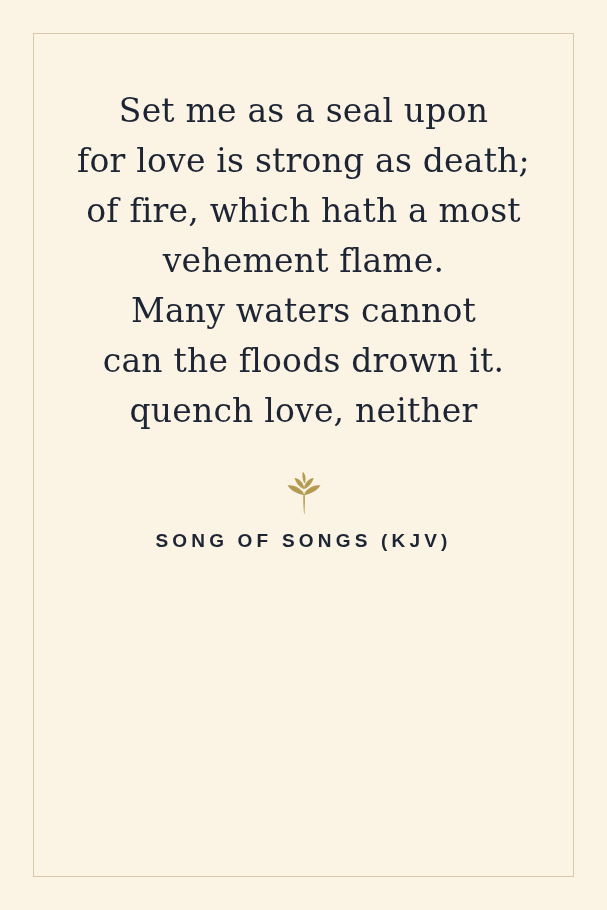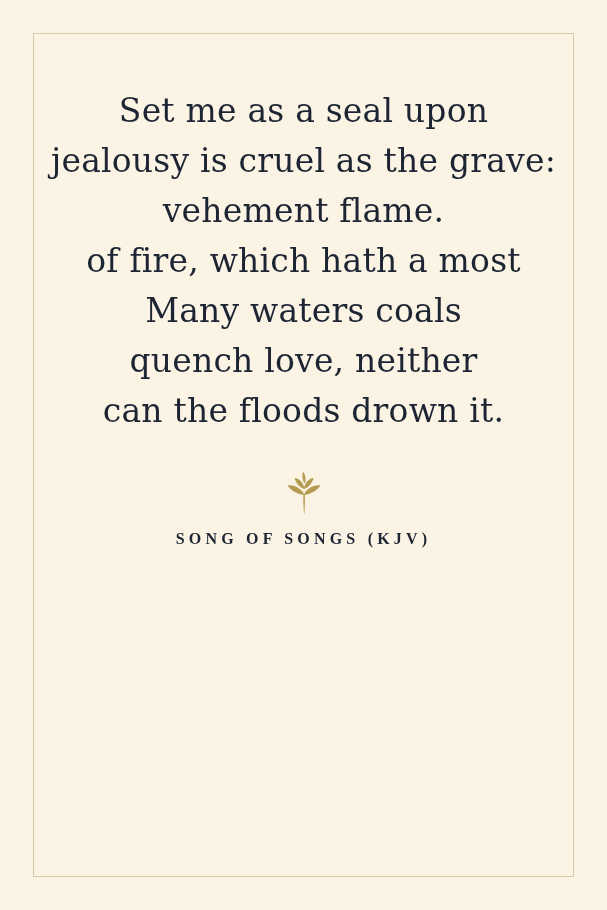--- a/index.html
+++ b/index.html
@@ -64,43 +64,43 @@
     display: flex;
     align-items: center;
     justify-content: center;
   }
   .ornament svg {
     display: block;
   }
   .attribution {
     margin-top: 14px;
     color: #1d2433;
-    font-family: Liberation Serif, serif;
-    font-size: 16px;
+    font-family: Liberation Sans, sans-serif;
+    font-size: 19px;
     letter-spacing: 4.2px;
     text-transform: uppercase;
     font-weight: 600;
     text-align: center;
   }
 </style>
 </head>
 <body>
 
 <div class="poster">
   <div class="frame-border"></div>
   <div class="content">
 
     <div class="verse">
       <span class="line">Set me as a seal upon</span>
-      <span class="line">jealousy is cruel as the grave:</span>
+      <span class="line">for love is strong as death;</span>
+      <span class="line">of fire, which hath a most</span>
       <span class="line">vehement flame.</span>
-      <span class="line">of fire, which hath a most</span>
-      <span class="line">Many waters coals</span>
+      <span class="line">Many waters cannot</span>
+      <span class="line">can the floods drown it.</span>
       <span class="line">quench love, neither</span>
-      <span class="line">can the floods drown it.</span>
     </div>
 
     <div class="ornament">
       <svg width="80" height="46" viewBox="0 0 80 46" aria-hidden="true">
         <g fill="#b59a52">
           <path d="M40 44 C39.4 36 39.2 30 39.4 24 L40.8 24 C41 30 40.8 36 40.4 44 Z"></path>
           <path d="M39.6 25 C33 24 27 20.5 23.5 15.5 C29.5 14.5 35.5 17.5 39.6 23 Z"></path>
           <path d="M40.6 25 C47 24 53 20.5 56.5 15.5 C50.5 14.5 44.5 17.5 40.6 23 Z"></path>
           <path d="M39.8 19 C35.5 17 32 13 30.5 8 C35.5 8.5 39.2 12.5 40.2 18 Z"></path>
           <path d="M40.4 19 C44.7 17 48.2 13 49.7 8 C44.7 8.5 41 12.5 40 18 Z"></path>

